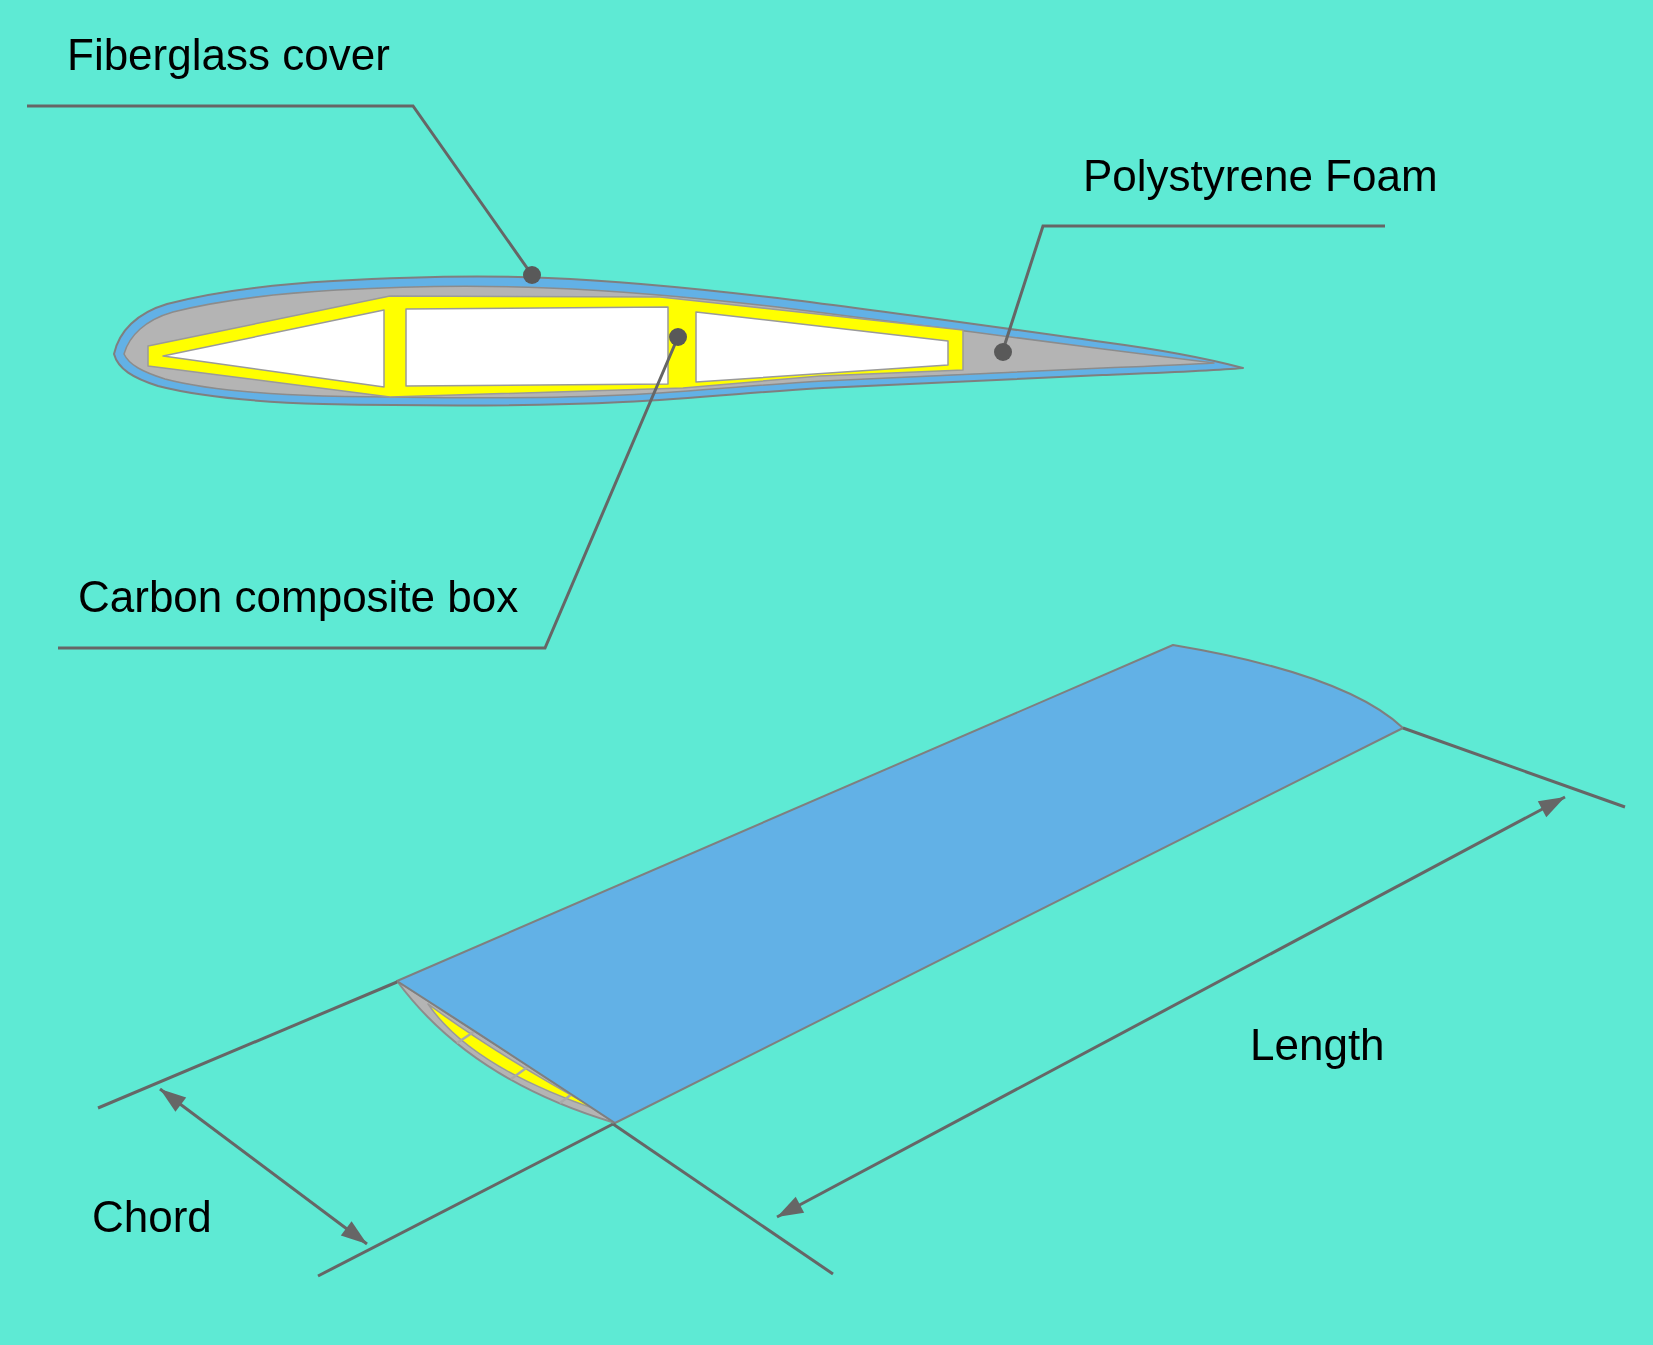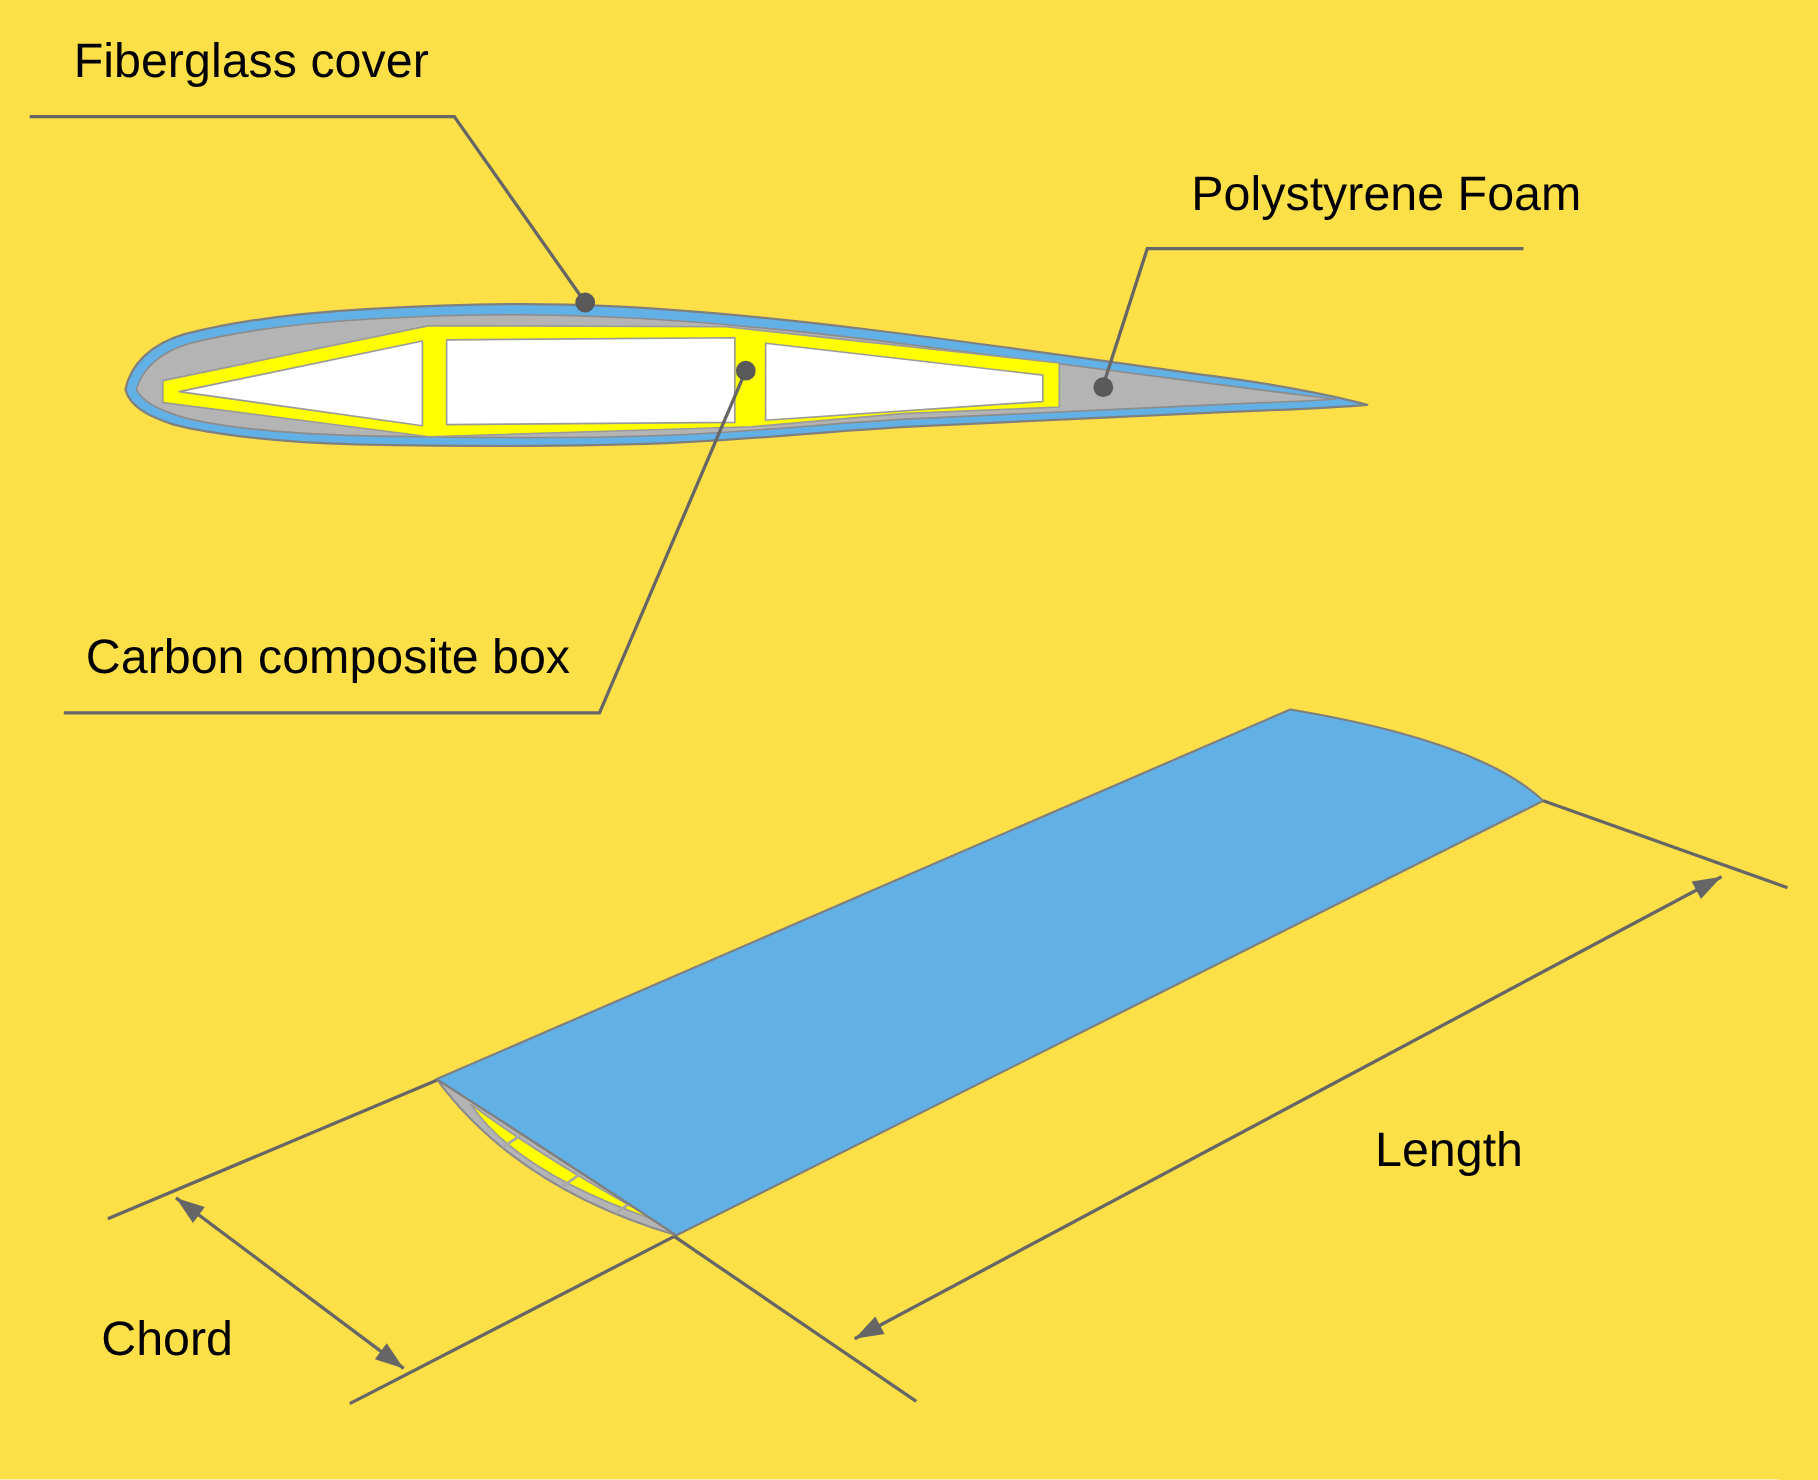--- a/index.html
+++ b/index.html
@@ -1,20 +1,20 @@
 <!DOCTYPE html>
 <html><head>
 <meta charset="utf-8">
 <style>
   html, body { margin: 0; padding: 0; background: #ffffff; }
   .stage {
     position: relative;
     width: 1653px;
     height: 1345px;
-    background: #fde047;
+    background: #5eead4;
     overflow: hidden;
   }
   svg { display: block; }
   .lbl {
     font-family: "Liberation Sans", "DejaVu Sans", sans-serif;
     font-size: 44px;
   }
 </style>
 </head>
 <body>

